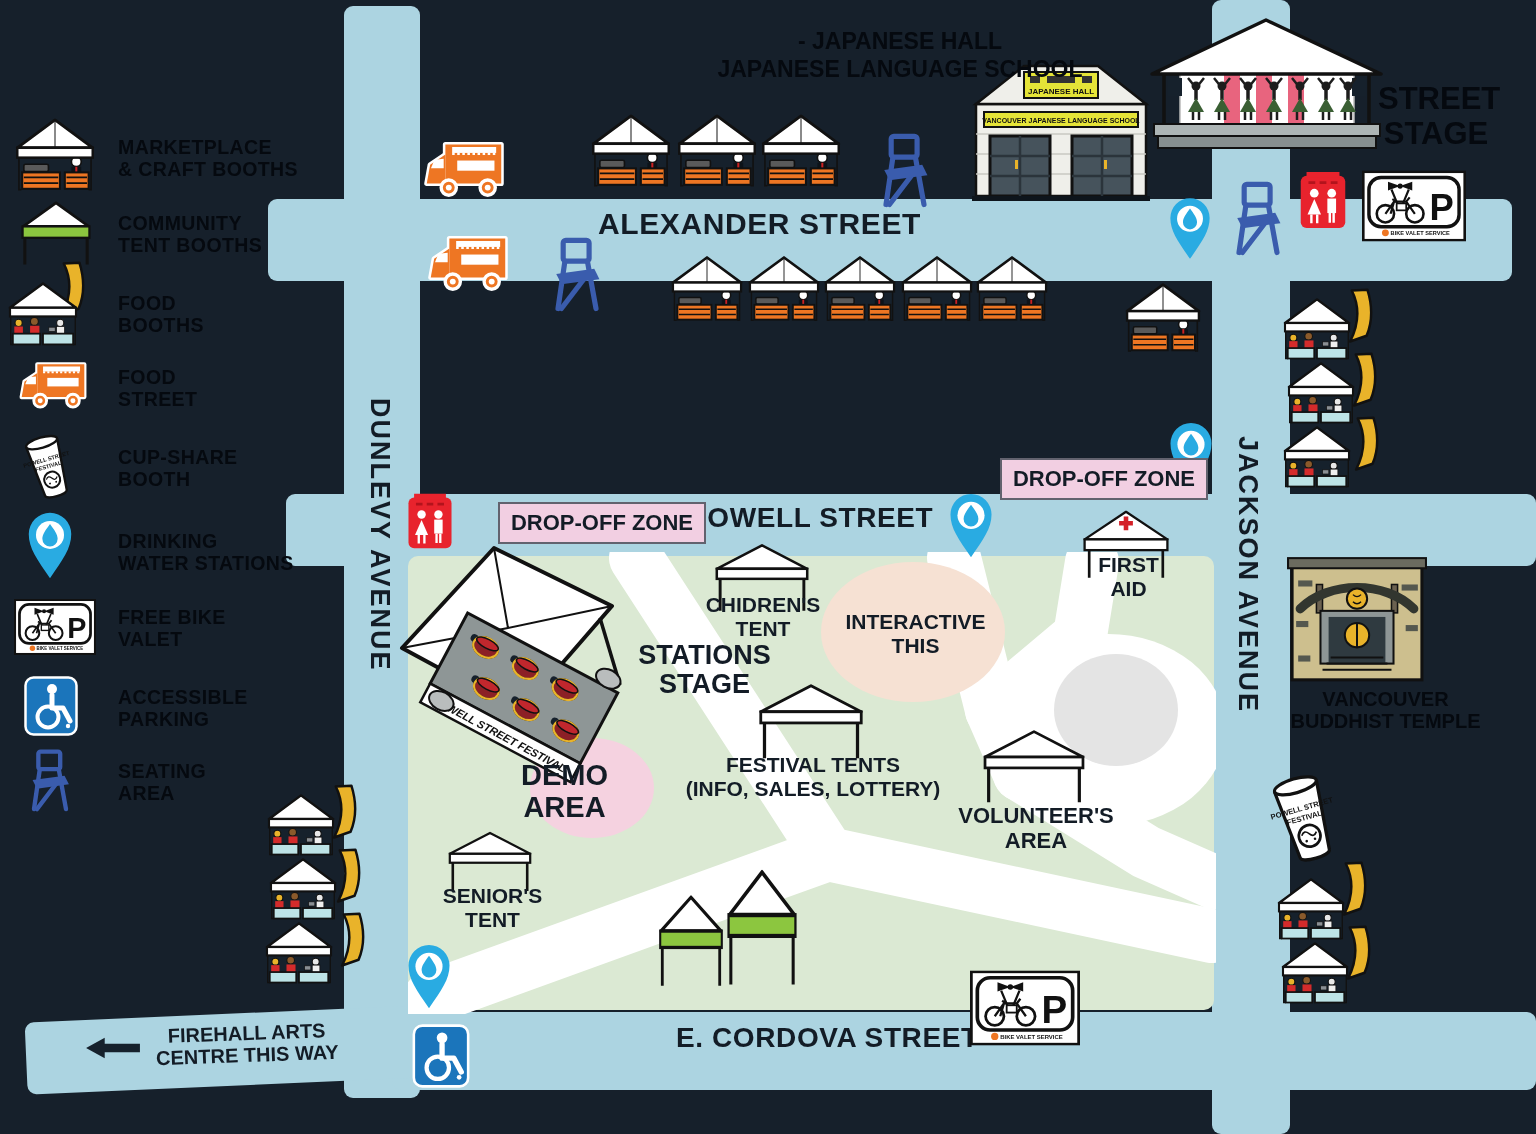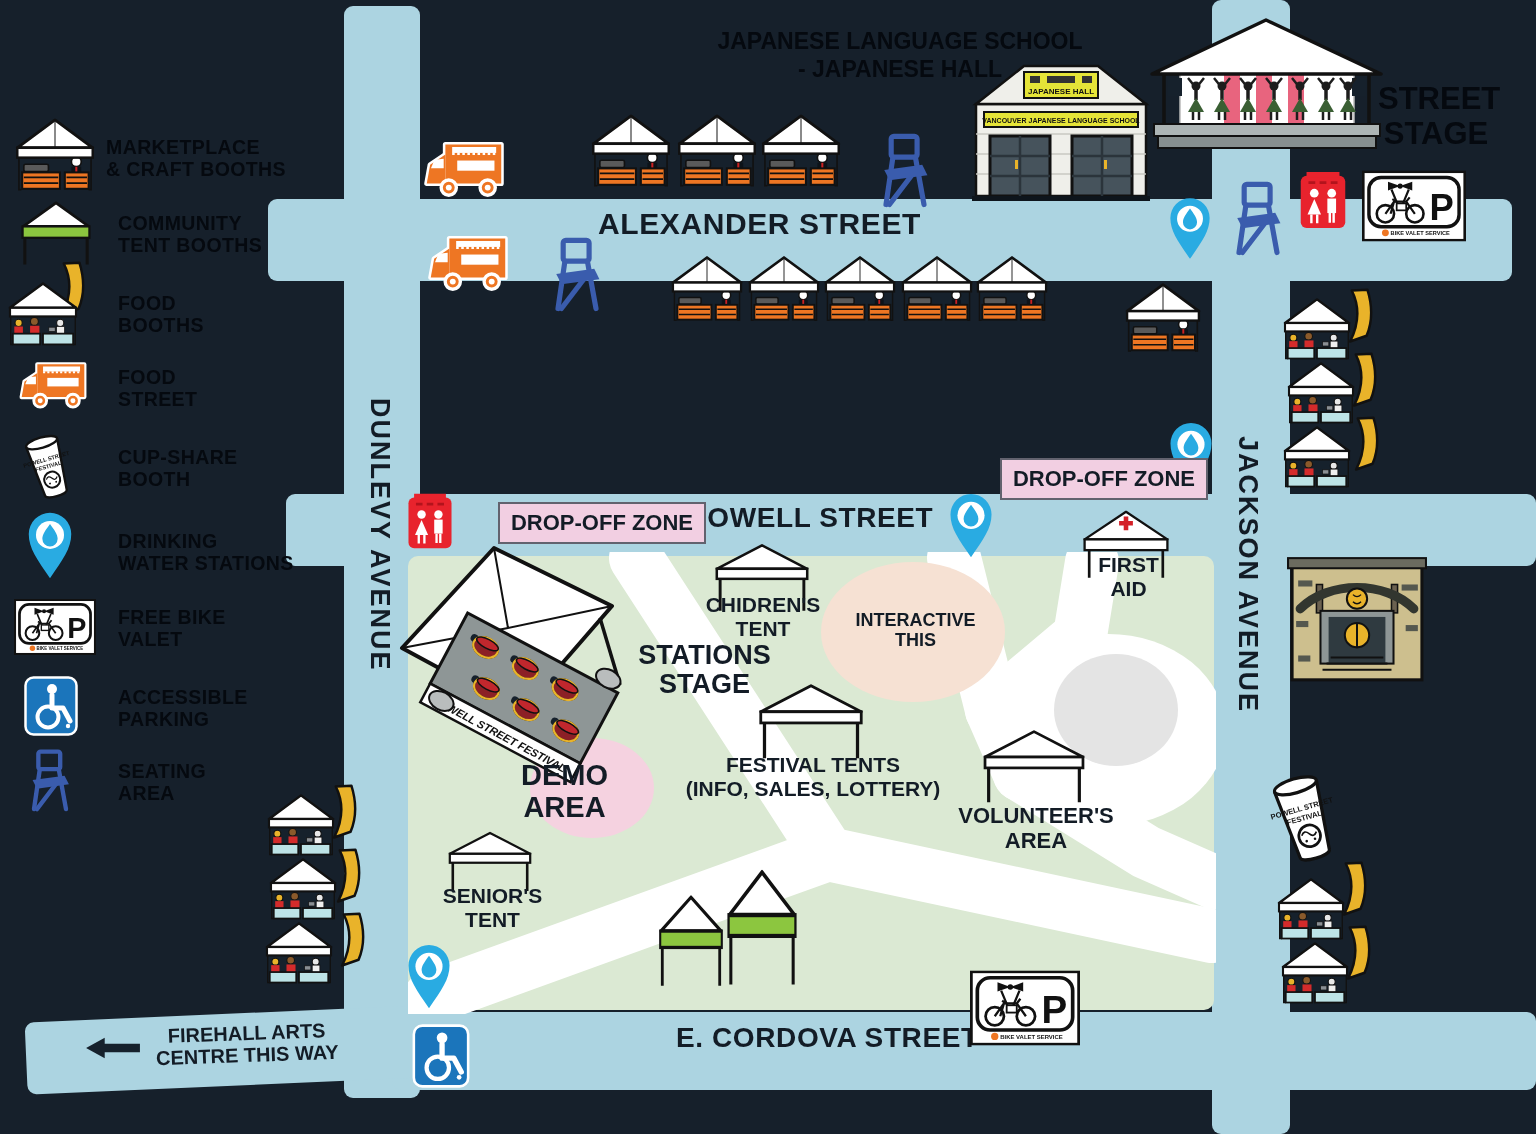--- a/index.html
+++ b/index.html
@@ -168,21 +168,21 @@
     </g>
     <ellipse cx="700" cy="178" rx="118" ry="96" fill="#fff"></ellipse>
     <ellipse cx="708" cy="158" rx="62" ry="56" fill="#E4E4E4"></ellipse>
     <ellipse cx="505" cy="80" rx="92" ry="70" fill="#F6E1D3"></ellipse>
     <ellipse cx="184" cy="236" rx="62" ry="50" fill="#F5D2E0"></ellipse>
   </svg>
 
   <svg class="icon" style="left:14px;top:112px" width="82" height="88" viewBox="0 0 100 92">
       <use href="#sym-tent-market"></use>
     </svg>
-  <div class="legend-label" style="left:106px;top:136px">
+  <div class="legend-label" style="left:118px;top:136px">
     <div>MARKETPLACE</div>
       <div>&amp; CRAFT BOOTHS</div>
     </div>
 
   <svg class="icon" style="left:18px;top:198px" width="76" height="72" viewBox="0 0 100 88">
       <use href="#sym-tent-community"></use>
     </svg>
   <div class="legend-label" style="left:118px;top:212px">
     <div>COMMUNITY</div>
       <div>TENT BOOTHS</div>
@@ -365,22 +365,22 @@
           <polygon points="-8,96 8,96 0,82" fill="#3A5F33" stroke="none"></polygon>
           <path d="M-3,96 v8 M3,96 v8" fill="none"></path>
         </g>
     </g>
     <rect x="6" y="108" width="226" height="12" fill="#ADB5B5" stroke="#111" stroke-width="2"></rect>
     <rect x="10" y="120" width="218" height="12" fill="#878F8F" stroke="#111" stroke-width="2"></rect>
     <polygon points="118,4 233,58 4,58" fill="#fff" stroke="#111" stroke-width="3.5" stroke-linejoin="round"></polygon>
   </svg>
 
   <div class="mlabel dklabel" style="left:660px;top:28px;width:480px;font-size:23px;line-height:1.2">
-    <div>JAPANESE LANGUAGE SCHOOL</div>
-      <div>- JAPANESE HALL</div>
+    <div>- JAPANESE HALL</div>
+      <div>JAPANESE LANGUAGE SCHOOL</div>
     </div>
   <div class="mlabel dklabel" style="left:1378px;top:82px;width:116px;font-size:31px">
     <div>STREET</div>
       <div>STAGE</div>
     </div>
 
   <svg class="icon" style="left:670px;top:252px" width="74" height="76" viewBox="0 0 100 92">
       <use href="#sym-tent-market"></use>
     </svg>
   <svg class="icon" style="left:747px;top:252px" width="74" height="76" viewBox="0 0 100 92">
@@ -508,21 +508,21 @@
   </svg>
 
   <svg class="icon" style="left:698px;top:542px" width="128" height="72" viewBox="0 0 120 86">
       <use href="#sym-tent-plain"></use>
     </svg>
   <div class="mlabel" style="left:688px;top:593px;width:150px;font-size:21px">
     <div>CHIDREN'S</div>
       <div>TENT</div>
     </div>
 
-  <div class="mlabel" style="left:838px;top:610px;width:155px;font-size:18px">
+  <div class="mlabel" style="left:838px;top:610px;width:155px;font-size:21px">
     <div>INTERACTIVE</div>
       <div>THIS</div>
     </div>
 
   <div class="mlabel" style="left:572px;top:641px;width:265px;font-size:27px;line-height:1.08;font-weight:800">
     <div>STATIONS</div>
       <div>STAGE</div>
     </div>
 
   <div class="mlabel" style="left:502px;top:759px;width:125px;font-size:29px">
@@ -613,20 +613,24 @@
     <rect x="104" y="30" width="6" height="28" fill="#6b6150" stroke="#111" stroke-width="1.5"></rect>
     <path d="M14,54 C42,26 98,26 126,54" stroke="#32362F" stroke-width="9" fill="none" stroke-linecap="round"></path>
     <circle cx="70" cy="44" r="10" fill="#E9B32A" stroke="#111" stroke-width="2"></circle>
     <path d="M66,40 q4,4 8,0 M66,47 q4,4 8,0" stroke="#111" stroke-width="1.3" fill="none"></path>
     <rect x="34" y="56" width="72" height="52" fill="#8E9696" stroke="#111" stroke-width="2"></rect>
     <rect x="42" y="62" width="56" height="46" fill="#2F3A40"></rect>
     <circle cx="70" cy="80" r="12" fill="#E9B32A" stroke="#111" stroke-width="2"></circle>
     <path d="M70,68 V92" stroke="#111" stroke-width="2"></path>
     <path d="M44,102 h52 M40,108 h60 M36,114 h68" stroke="#111" stroke-width="2"></path>
   </svg>
+  <div class="mlabel dklabel" style="left:1278px;top:688px;width:215px;font-size:20px">
+    <div>VANCOUVER</div>
+      <div>BUDDHIST TEMPLE</div>
+    </div>
 
   <svg class="icon" style="left:1258px;top:764px" width="92" height="104" viewBox="0 0 80 96">
     <g transform="rotate(-16 40 48)">
       <path d="M20,20 C20,13 60,13 60,20 L54,84 C54,90 26,90 26,84 Z" fill="#fff" stroke="#111" stroke-width="3"></path>
       <ellipse cx="40" cy="19" rx="20" ry="6.5" fill="#fff" stroke="#111" stroke-width="3"></ellipse>
       <text x="40" y="43" text-anchor="middle" font-size="7" font-weight="bold" fill="#111">POWELL STREET</text>
       <text x="40" y="52" text-anchor="middle" font-size="7" font-weight="bold" fill="#111">FESTIVAL</text>
       <circle cx="40" cy="67" r="10" fill="none" stroke="#111" stroke-width="2.5"></circle>
       <path d="M33,65 q3.5,-5 7,0 q3.5,5 7,0" stroke="#111" stroke-width="1.5" fill="none"></path>
       <circle cx="36" cy="71" r="1.2" fill="#111"></circle>

